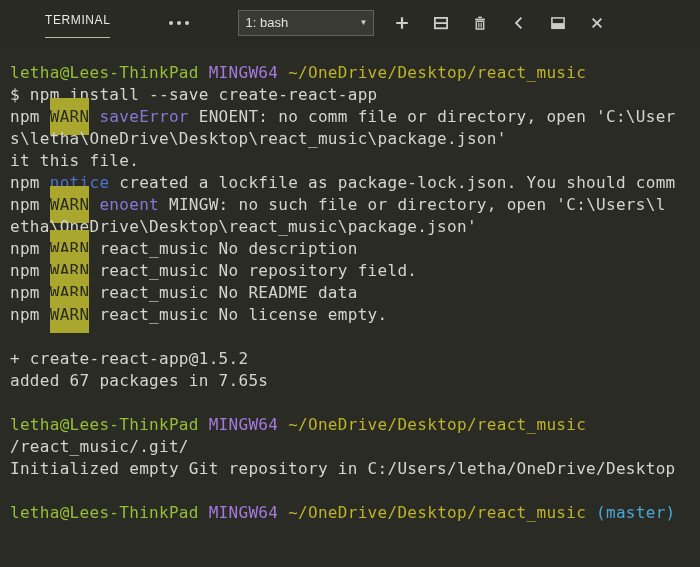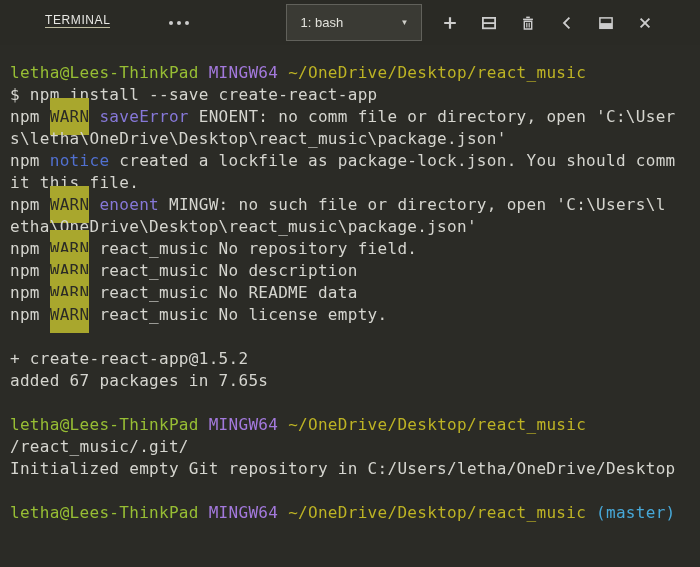--- a/index.html
+++ b/index.html
@@ -17,31 +17,31 @@
     background:var(--bg);
     font-family:"DejaVu Sans Mono",monospace;
   }
   
   .panel-header{
     height:45px;display:flex;align-items:center;
     padding:0 13px 0 45px;background:var(--header-bg);
     font-family:"Liberation Sans",sans-serif;
   }
   .tab{
-    align-self:flex-start;margin-top:13px;padding-bottom:0;
+    align-self:flex-start;margin-top:13px;padding-bottom:10px;
     border-bottom:1px solid var(--tab-underline);
     color:#e8e8e4;font-size:12px;letter-spacing:.6px;cursor:pointer;
   }
   .more-dots{margin-left:56px;display:flex;align-items:center;cursor:pointer;}
   .shell-select{
-    margin-left:94px;width:136px;height:37px;
+    margin-left:46px;width:136px;height:26px;
     background:var(--dd-bg);border:1px solid var(--dd-border);
     color:var(--dd-fg);font-size:13px;
     display:flex;align-items:center;justify-content:space-between;
-    padding:0 13px;cursor:pointer;
+    padding:0 6px;cursor:pointer;
   }
   .shell-select .arrow{font-size:8px;color:#d0d0ca;line-height:1;}
   .icon-row{margin-left:20px;display:flex;align-items:center;gap:23px;}
   .icon-btn{width:16px;height:16px;display:flex;align-items:center;justify-content:center;cursor:pointer;}
   .icon-btn svg{display:block;}
   
   .terminal{
     padding:17px 0 0 10px;
     font-size:16px;letter-spacing:.3px;color:var(--fg);
   }
@@ -112,26 +112,26 @@
       </svg>
     </div>
   </div>
 </div>
 
 <div class="terminal">
     <div class="term-line"><span class="seg-green">letha@Lees-ThinkPad</span><span class="seg-fg"> </span><span class="seg-purple">MINGW64</span><span class="seg-fg"> </span><span class="seg-yellow">~/OneDrive/Desktop/react_music</span></div>
     <div class="term-line"><span class="seg-fg">$ npm install --save create-react-app</span></div>
     <div class="term-line"><span class="seg-fg">npm </span><span class="seg-warn">WARN</span><span class="seg-fg"> </span><span class="seg-purple2">saveError</span><span class="seg-fg"> ENOENT: no comm file or directory, open 'C:\User</span></div>
     <div class="term-line"><span class="seg-fg">s\letha\OneDrive\Desktop\react_music\package.json'</span></div>
+    <div class="term-line"><span class="seg-fg">it this file.</span></div>
     <div class="term-line"><span class="seg-fg">npm </span><span class="seg-blue">notice</span><span class="seg-fg"> created a lockfile as package-lock.json. You should comm</span></div>
-    <div class="term-line"><span class="seg-fg">it this file.</span></div>
     <div class="term-line"><span class="seg-fg">npm </span><span class="seg-warn">WARN</span><span class="seg-fg"> </span><span class="seg-purple2">enoent</span><span class="seg-fg"> MINGW: no such file or directory, open 'C:\Users\l</span></div>
     <div class="term-line"><span class="seg-fg">etha\OneDrive\Desktop\react_music\package.json'</span></div>
+    <div class="term-line"><span class="seg-fg">npm </span><span class="seg-warn">WARN</span><span class="seg-fg"> react_music No description</span></div>
     <div class="term-line"><span class="seg-fg">npm </span><span class="seg-warn">WARN</span><span class="seg-fg"> react_music No repository field.</span></div>
-    <div class="term-line"><span class="seg-fg">npm </span><span class="seg-warn">WARN</span><span class="seg-fg"> react_music No description</span></div>
     <div class="term-line"><span class="seg-fg">npm </span><span class="seg-warn">WARN</span><span class="seg-fg"> react_music No README data</span></div>
     <div class="term-line"><span class="seg-fg">npm </span><span class="seg-warn">WARN</span><span class="seg-fg"> react_music No license empty.</span></div>
     <div class="term-line"></div>
     <div class="term-line"><span class="seg-fg">+ create-react-app@1.5.2</span></div>
     <div class="term-line"><span class="seg-fg">added 67 packages in 7.65s</span></div>
     <div class="term-line"></div>
     <div class="term-line"><span class="seg-green">letha@Lees-ThinkPad</span><span class="seg-fg"> </span><span class="seg-purple">MINGW64</span><span class="seg-fg"> </span><span class="seg-yellow">~/OneDrive/Desktop/react_music</span></div>
     <div class="term-line"><span class="seg-fg">/react_music/.git/</span></div>
     <div class="term-line"><span class="seg-fg">Initialized empty Git repository in C:/Users/letha/OneDrive/Desktop</span></div>
     <div class="term-line"></div>

